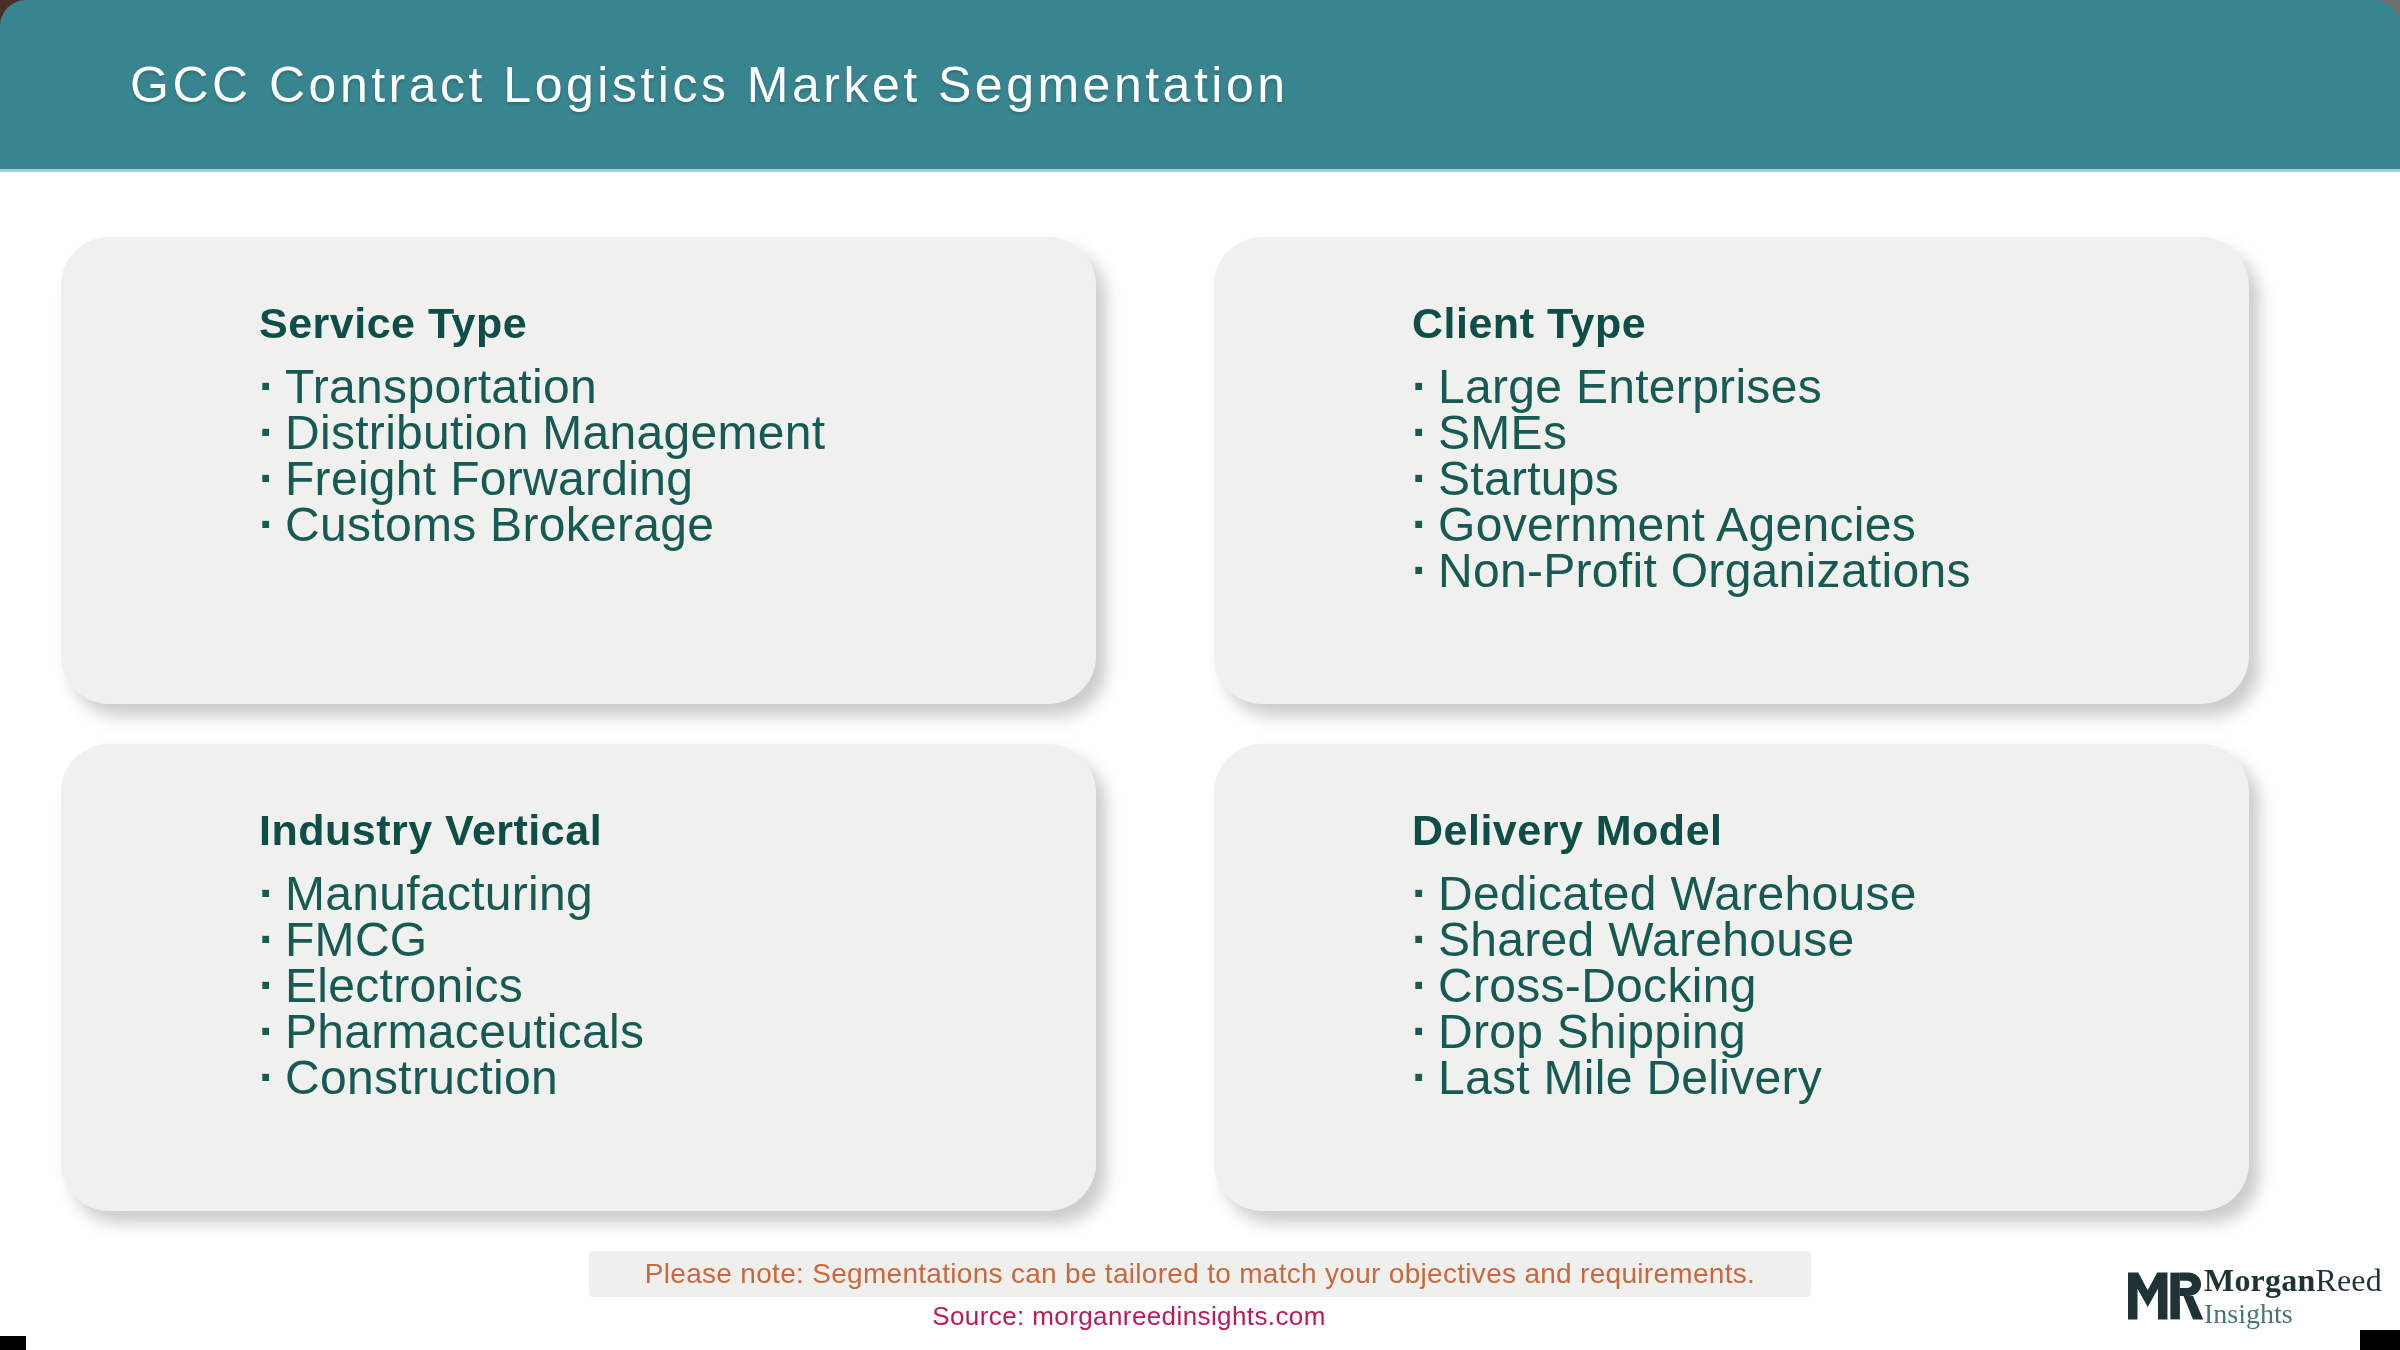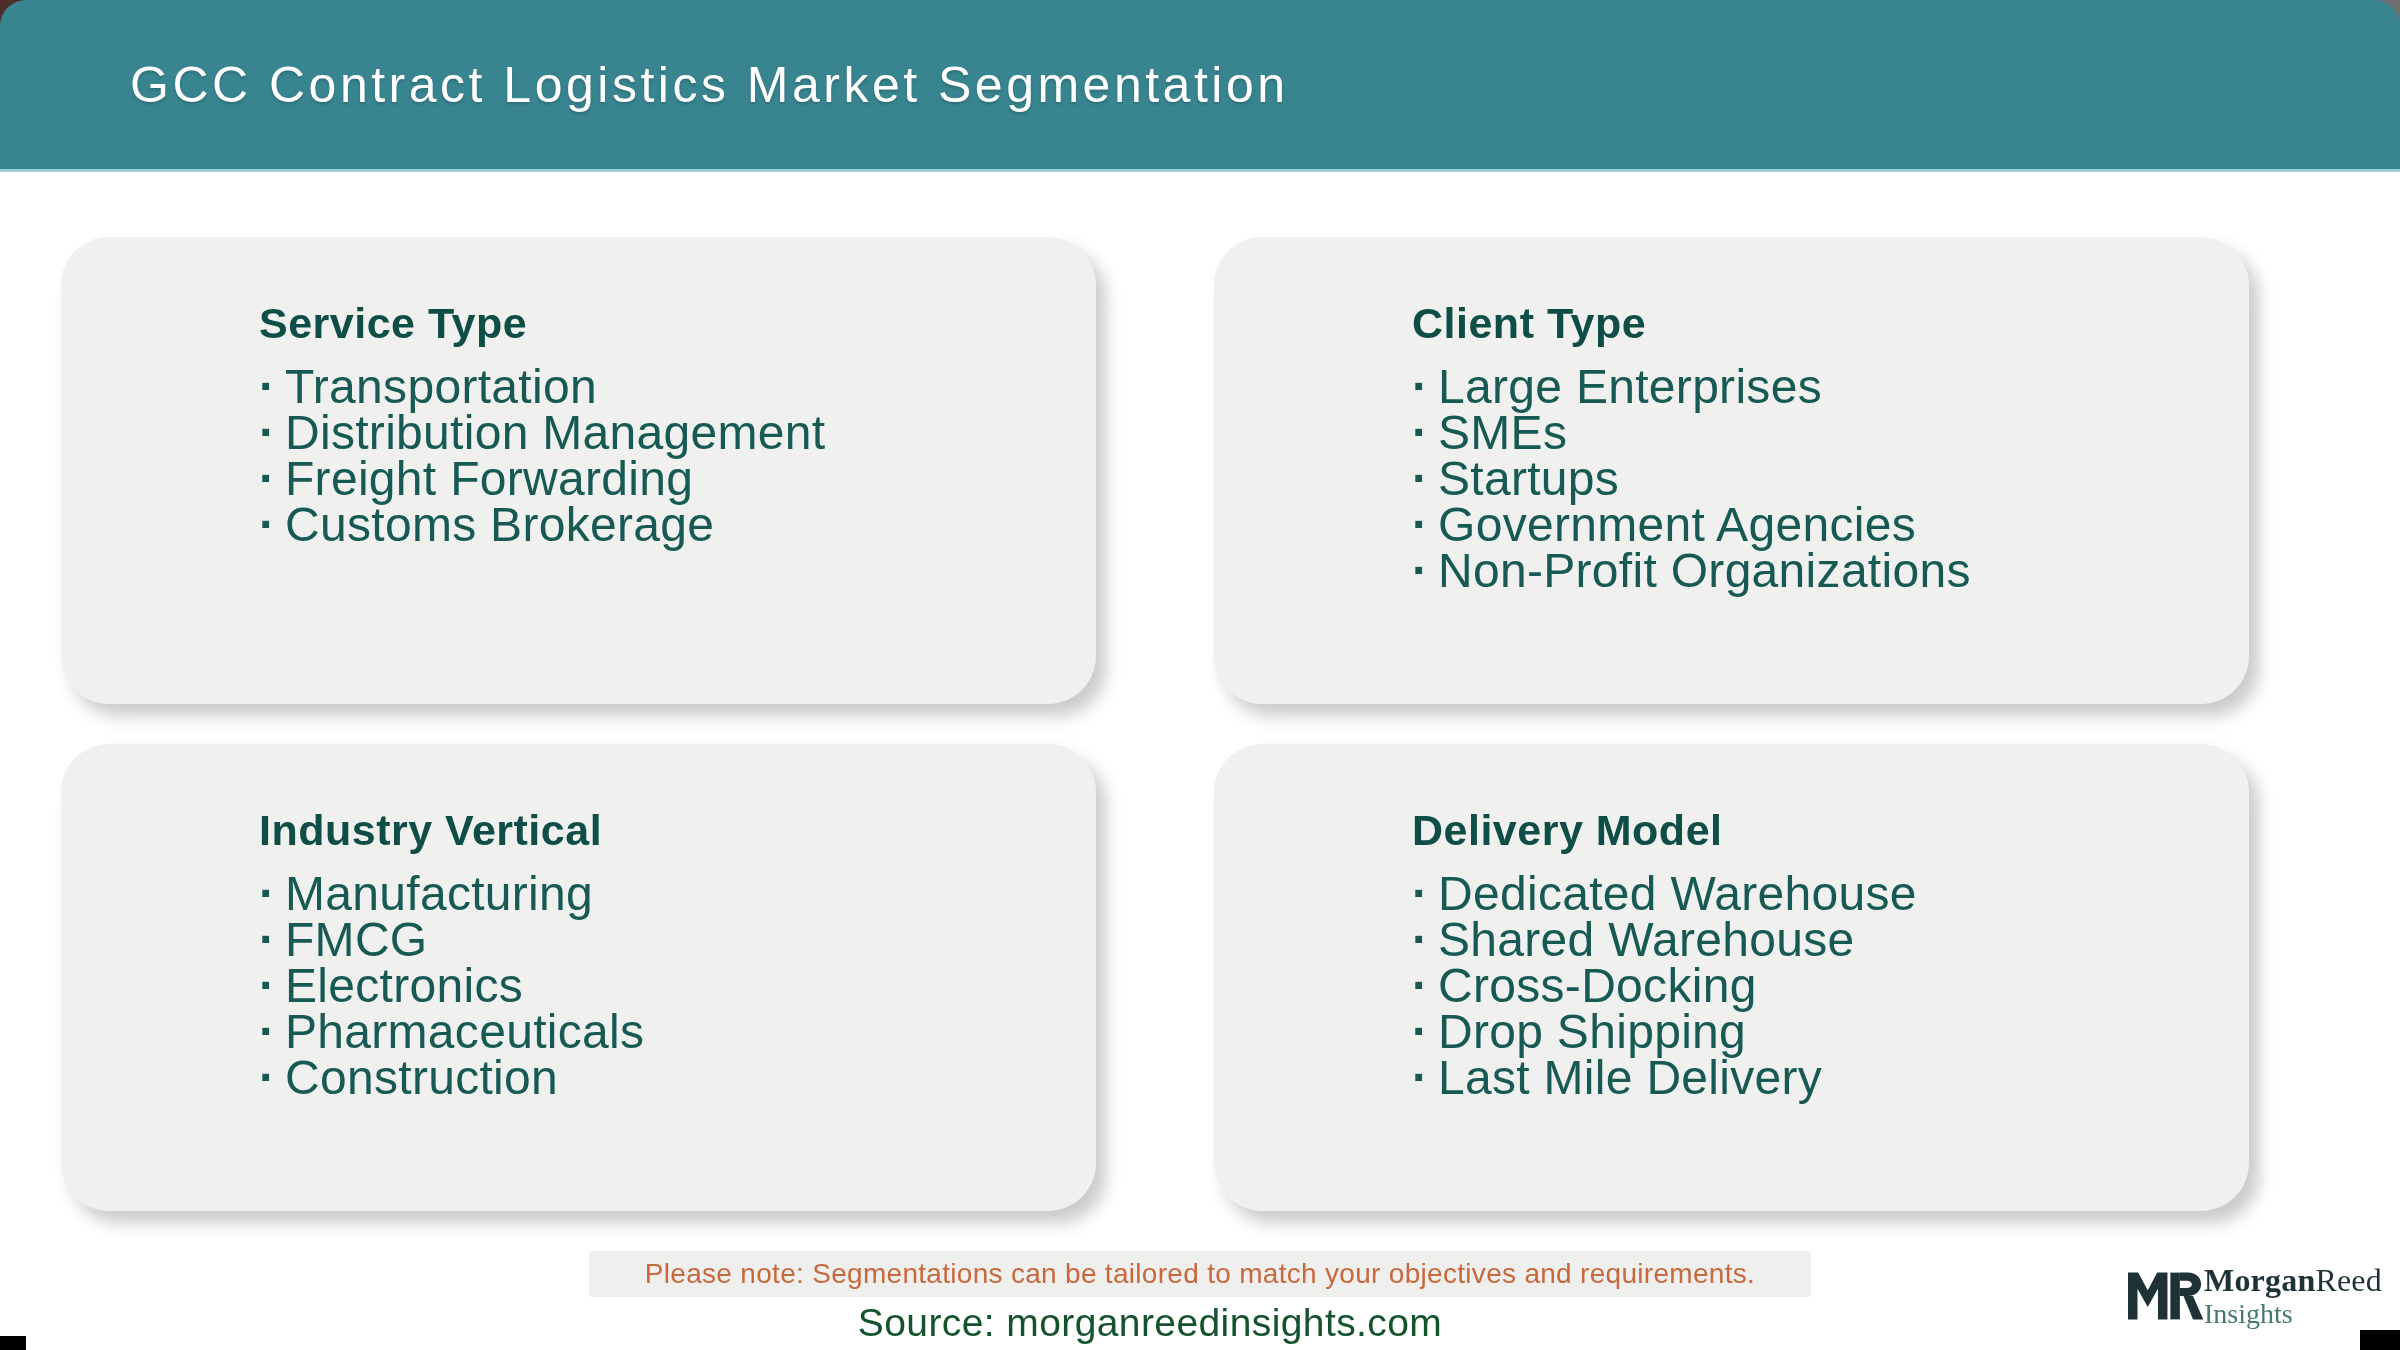--- a/index.html
+++ b/index.html
@@ -90,26 +90,26 @@
     justify-content: center;
   }
   .note-text {
     color: #c8683c;
     font-size: 28px;
     letter-spacing: 0.3px;
   }
 
   .source-line {
     position: absolute;
-    left: 480px;
+    left: 459px;
     top: 1301px;
     width: 1340px;
     text-align: center;
-    color: #14532d;
-    font-size: 39px;
+    color: #be185d;
+    font-size: 26px;
     letter-spacing: 0.4px;
   }
 
   .logo {
     position: absolute;
     left: 2128px;
     top: 1264px;
     display: flex;
     align-items: center;
   }

